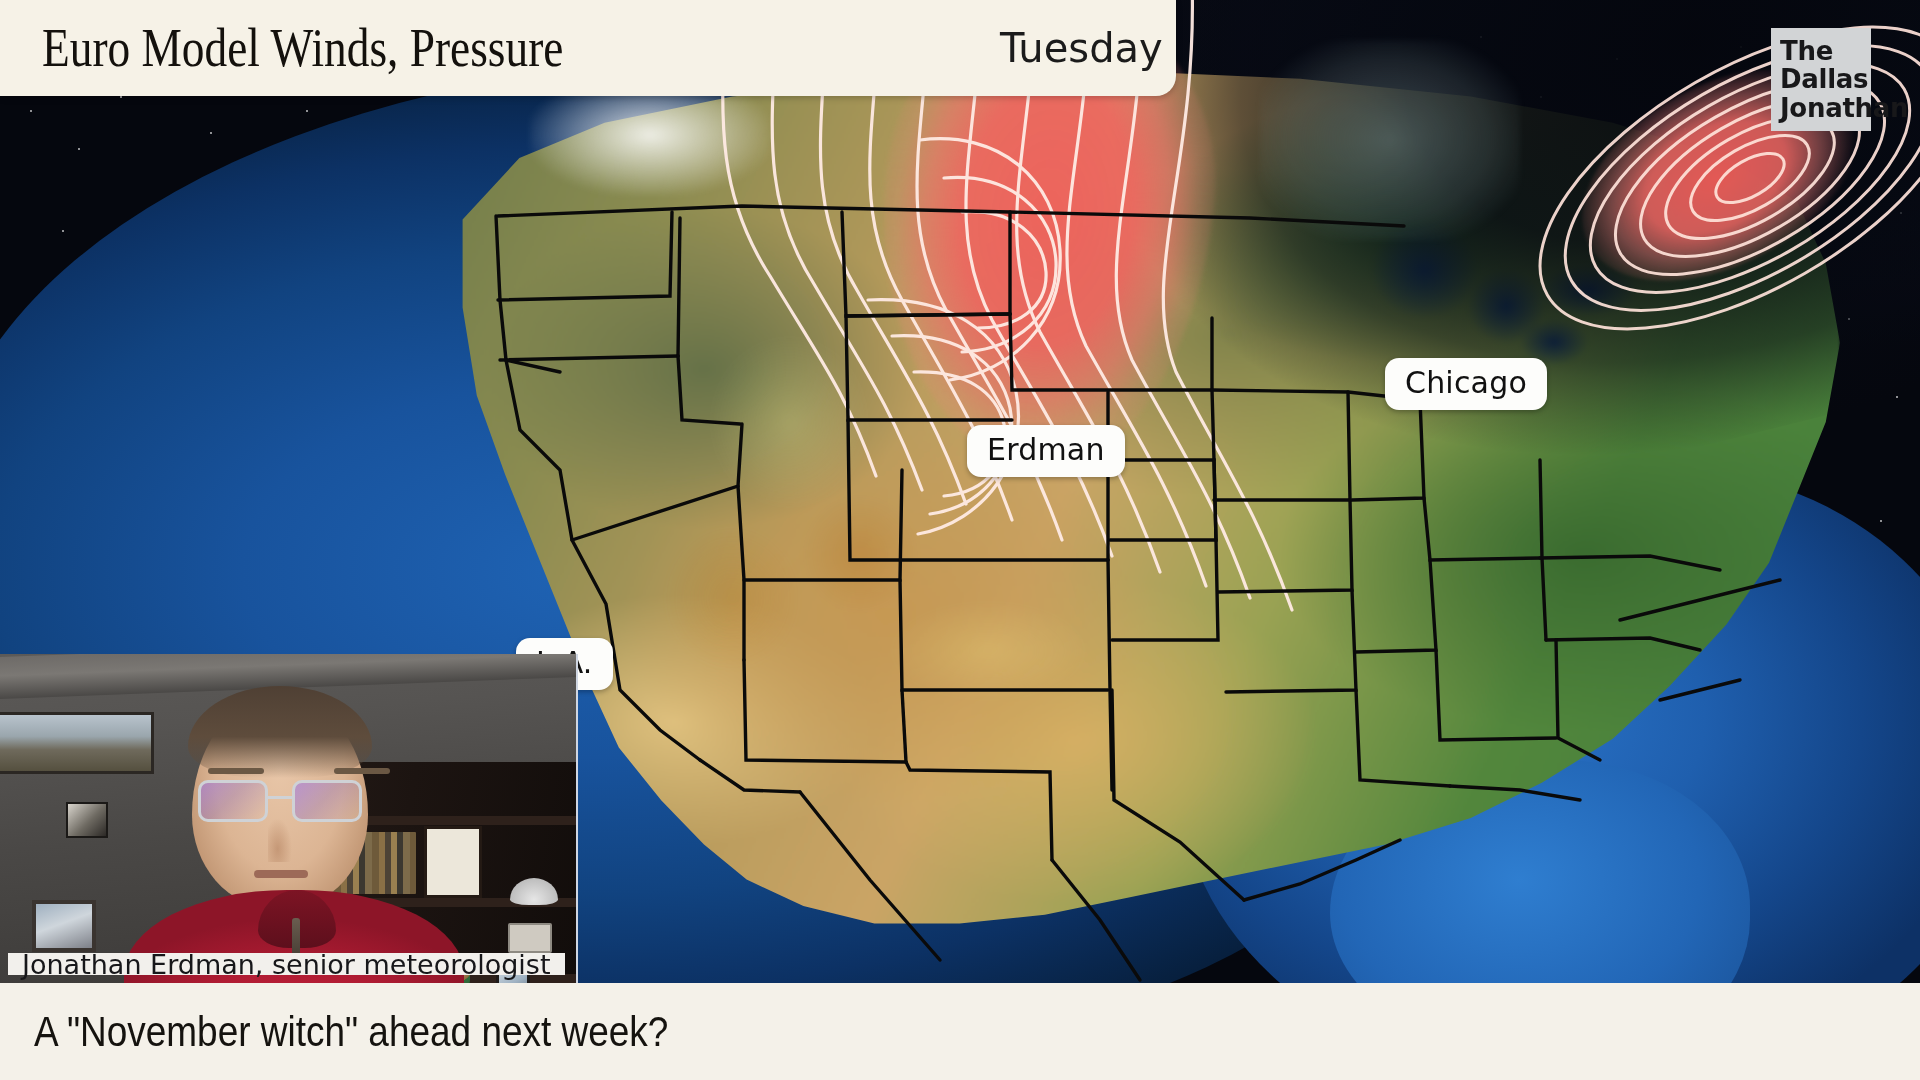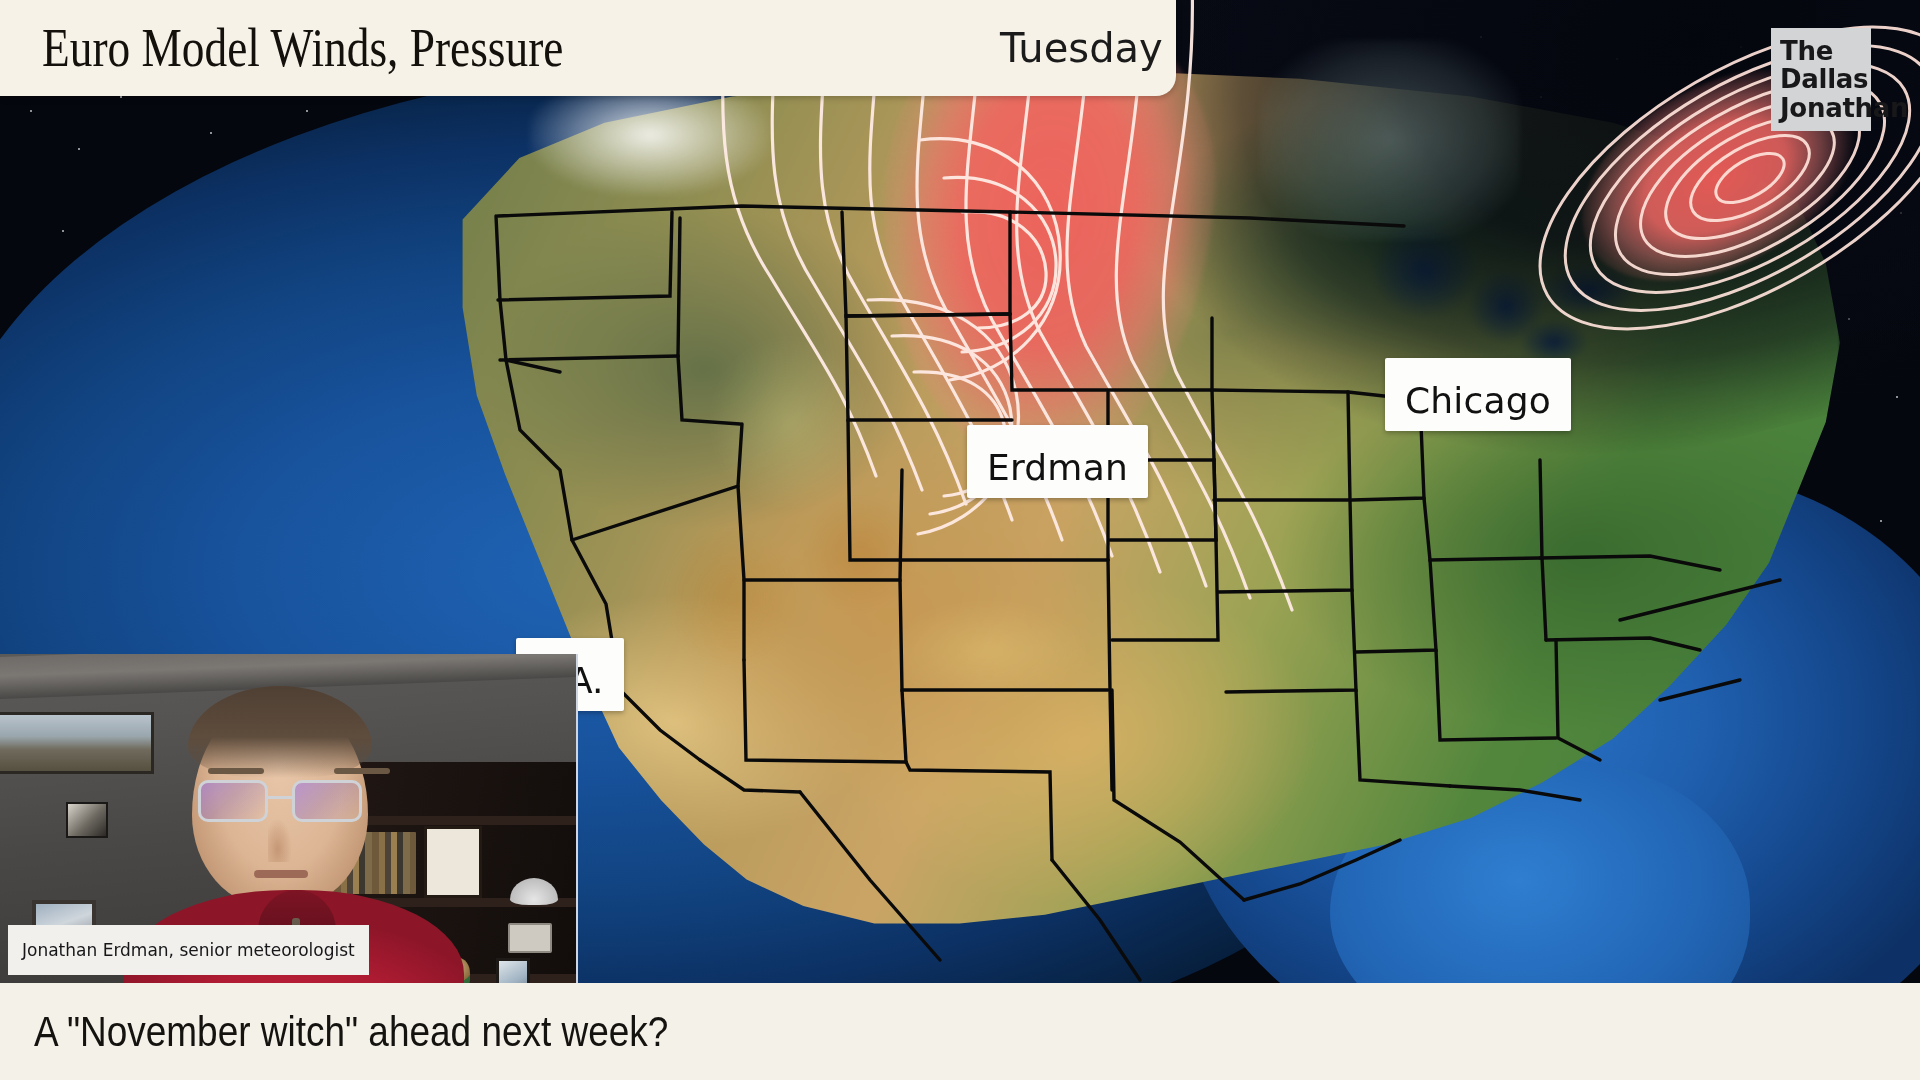--- a/index.html
+++ b/index.html
@@ -100,22 +100,22 @@
     background: radial-gradient(ellipse at 50% 50%, rgba(190,225,225,.30) 0%, rgba(190,225,225,.12) 55%, rgba(190,225,225,0) 80%);
     filter:blur(3px); }
 
   svg.iso{ position:absolute; left:0; top:0; width:1920px; height:983px; pointer-events:none; }
 
   
   svg.borders{ position:absolute; left:0; top:0; width:1920px; height:983px; pointer-events:none; }
   svg.borders path, svg.borders line{ stroke:#0a0a0a; stroke-width:3.4; fill:none; stroke-linecap:round; }
 
   
-  .city{ position:absolute; background:#fdfdfb; border-radius:2px;
-         padding:24px 20px 11px; color:#111; font-size:36px; line-height:1.05;
+  .city{ position:absolute; background:#fdfdfb; border-radius:14px;
+         padding:9px 20px 11px; color:#111; font-size:30px; line-height:1.05;
          font-family:"DejaVu Sans", sans-serif; letter-spacing:.2px;
          box-shadow:0 2px 5px rgba(0,0,0,.28); white-space:nowrap; }
 
   
   #title-bar{ position:absolute; left:0; top:0; width:1176px; height:96px;
               background:#f6f2e7; border-bottom-right-radius:20px;
               display:flex; align-items:center; box-shadow:0 2px 6px rgba(0,0,0,.22); }
   #title-text{ font-family:"Liberation Serif", serif; font-size:54px; color:#14110d;
                margin-left:42px; transform:scaleX(.84); transform-origin:left center;
                white-space:nowrap; }
@@ -183,23 +183,23 @@
     background:#9d6a58; border-radius:4px; }
   .sweater{ position:absolute; left:-26px; top:198px; width:340px; height:140px;
     background: radial-gradient(ellipse 60% 80% at 50% 100%, #c2203a 0%, #b01c33 55%, #8d1528 100%);
     border-radius:48% 48% 0 0/60% 60% 0 0; }
   .collar{ position:absolute; left:108px; top:198px; width:78px; height:58px;
     background: linear-gradient(180deg,#7d1424 0%, #5d0f1c 100%);
     border-radius:50% 50% 40% 40%/70% 70% 30% 30%; }
   .zip{ position:absolute; left:142px; top:226px; width:8px; height:52px;
     background: linear-gradient(180deg,#6a5d4f,#3c352d); border-radius:3px; }
 
-  #pip-name{ position:absolute; left:8px; bottom:8px; height:50px; padding:0 14px;
+  #pip-name{ position:absolute; left:8px; bottom:8px; height:22px; padding:0 14px;
              background:#f2f0ec; display:flex; align-items:center;
-             font-family:"DejaVu Sans", sans-serif; font-size:17px; color:#17171a; white-space:nowrap; }
+             font-family:"DejaVu Sans", sans-serif; font-size:27px; color:#17171a; white-space:nowrap; }
 
   
   #caption-bar{ position:absolute; left:0; top:983px; width:1920px; height:97px;
                 background:#f4f1e9; display:flex; align-items:center; }
   #caption-text{ margin-left:34px; font-family:"Liberation Sans", sans-serif; font-size:42px;
                  color:#15130f; transform:scaleX(.88); transform-origin:left center; white-space:nowrap; }
 </style>
 </head>
 <body>
 

